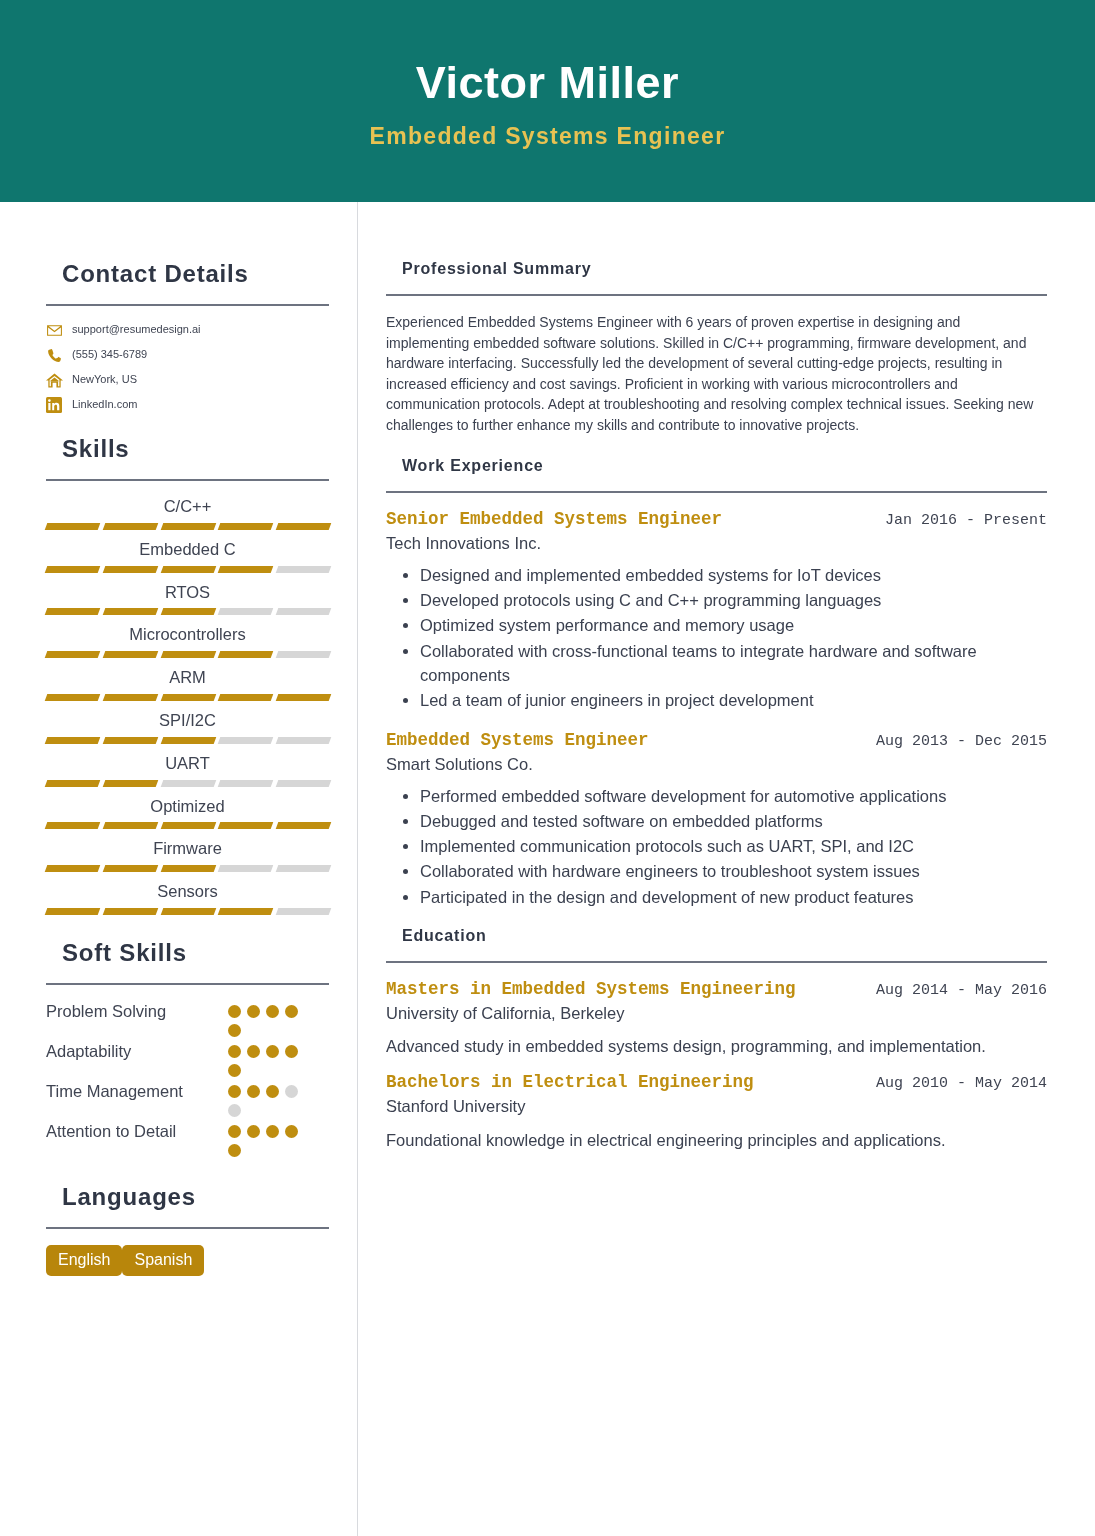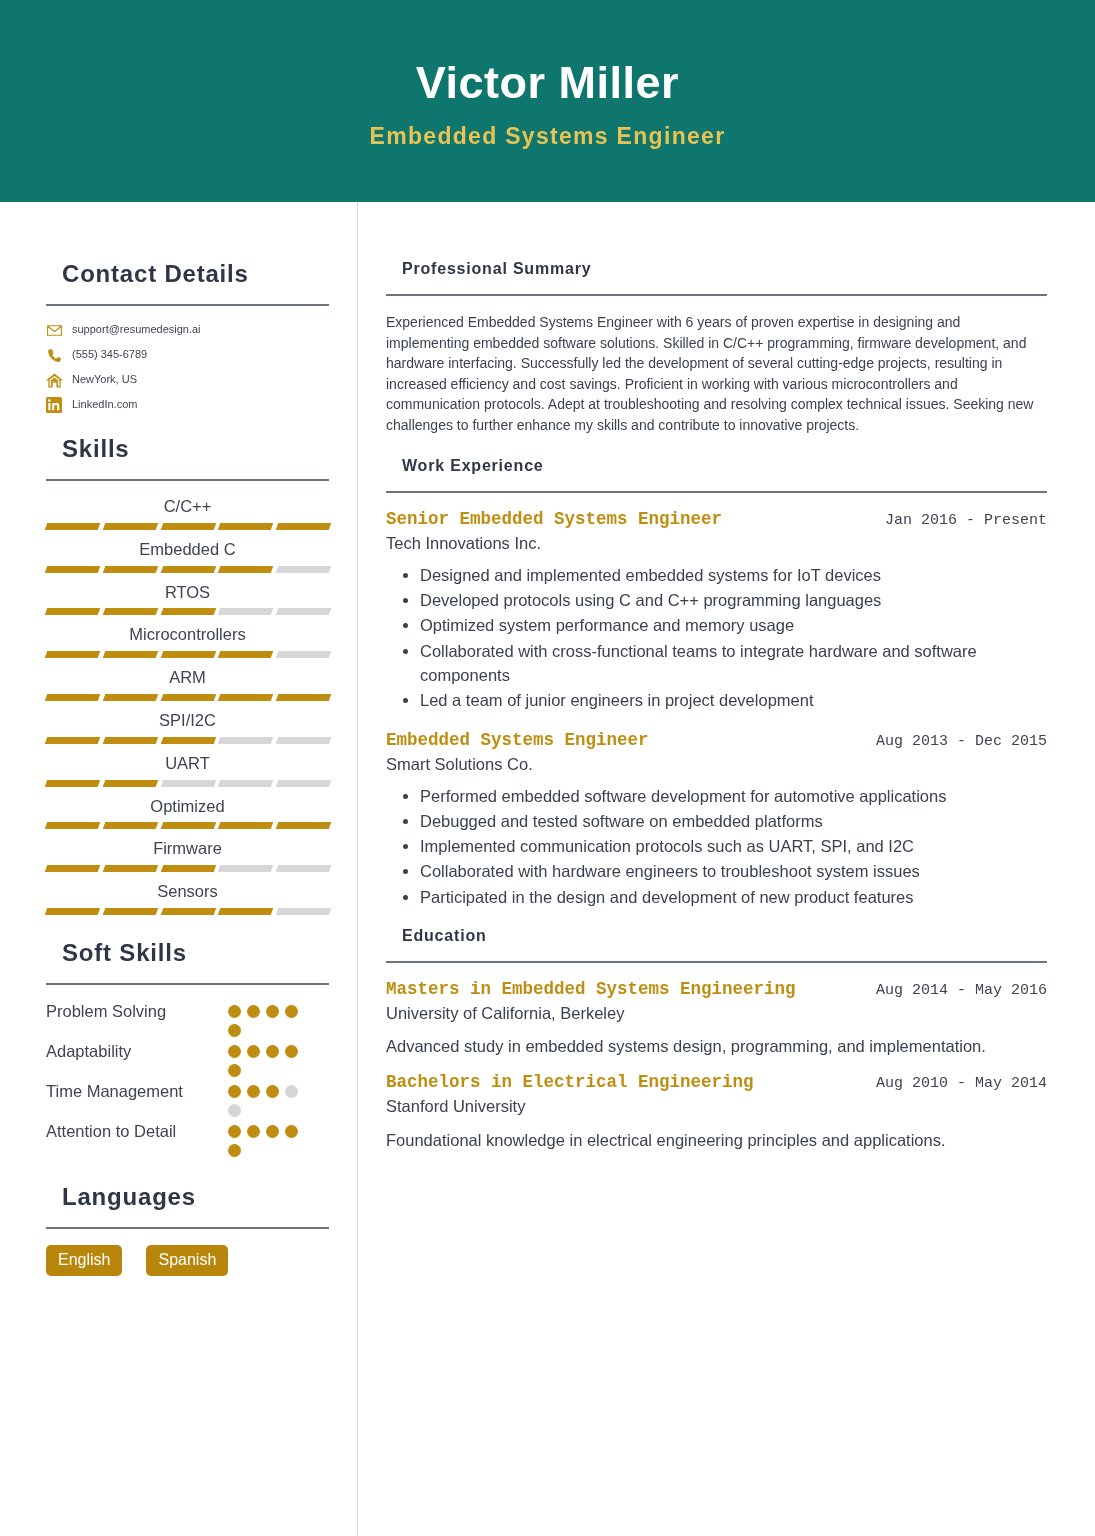--- a/index.html
+++ b/index.html
@@ -140,21 +140,21 @@
   .dot {
     width: 13px;
     height: 13px;
     border-radius: 50%;
     background: #d6d6d6;
   }
   .dot.on { background: #bf8e10; }
 
   
   .lang-block { margin-top: 2px; }
-  .lang-tags { display: flex; gap: 24px; flex-wrap: wrap; }
+  .lang-tags { display: flex; gap: 0; flex-wrap: wrap; }
   .lang-tag {
     background: #b8860b;
     color: #ffffff;
     font-size: 16px;
     padding: 6px 12px 7px 12px;
     border-radius: 5px;
     line-height: 1.1;
   }
 
   

